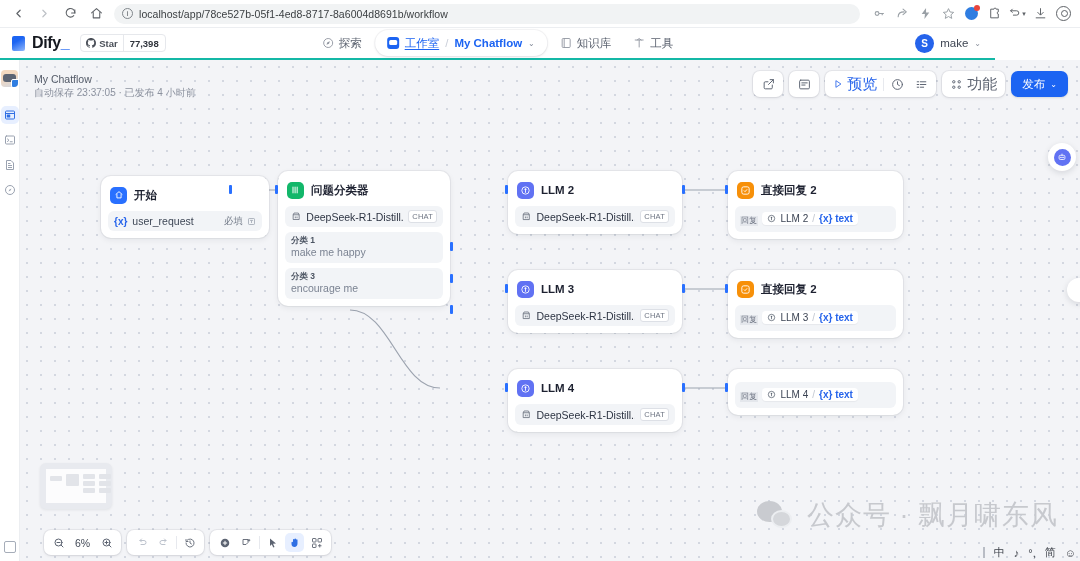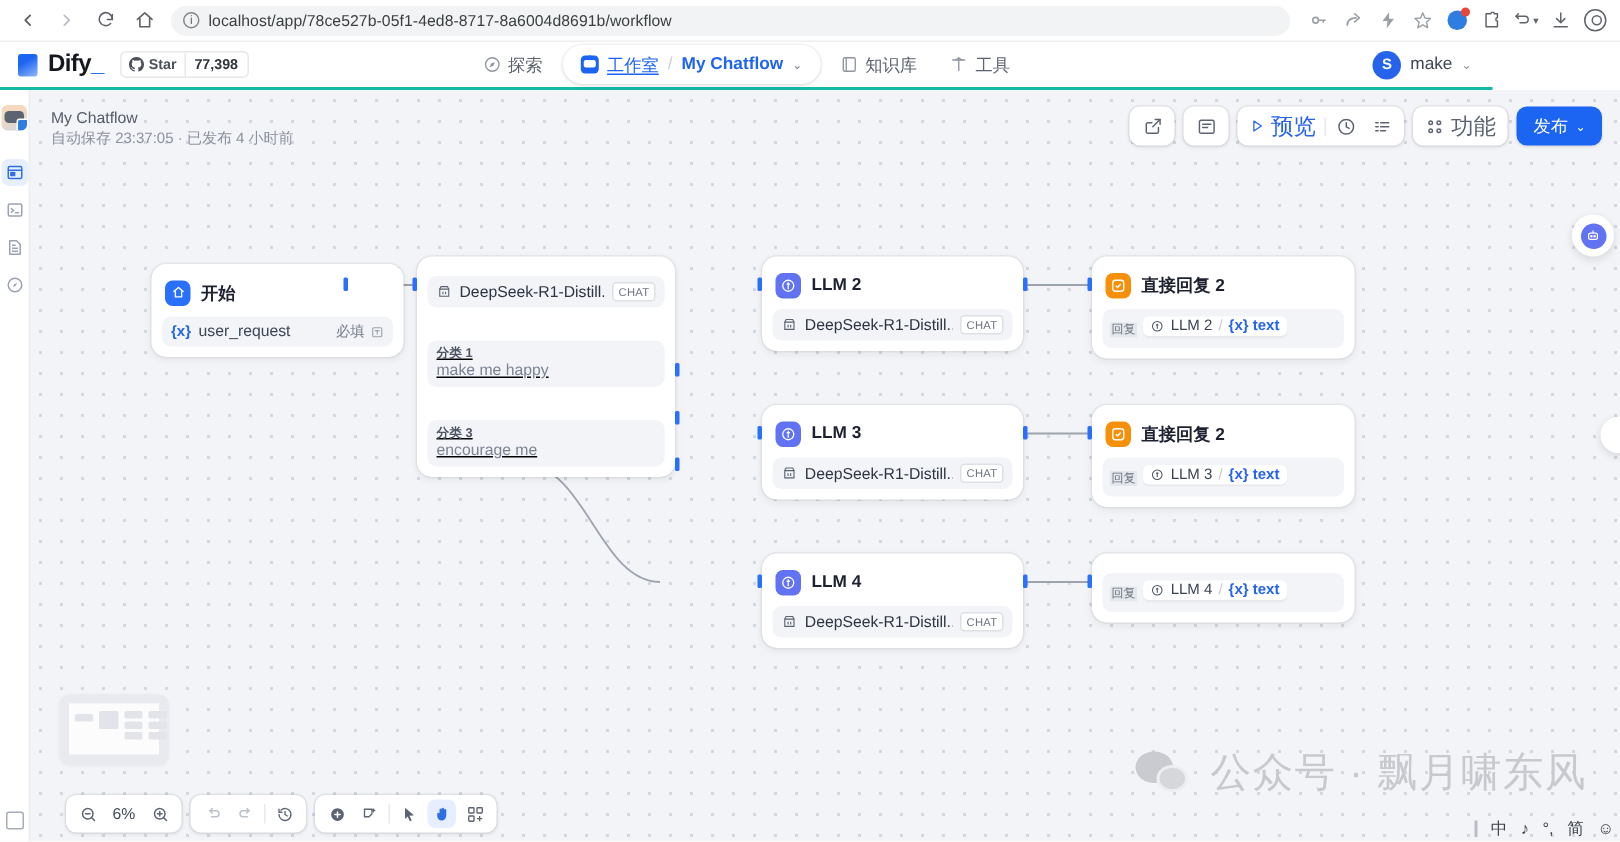--- a/index.html
+++ b/index.html
@@ -210,21 +210,21 @@
   .model-row {
     background: #f2f4f7; border-radius: 6px; height: 21px; margin-top: 6px;
     display: flex; align-items: center; padding: 0 6px; gap: 5px;
   }
   .model-name { font-size: 10.5px; color: #2d3443; white-space: nowrap; overflow: hidden; }
   .chat-tag {
     margin-left: auto; font-size: 7.5px; color: #6d7482; border: 1px solid #dde0e6;
     border-radius: 3px; padding: 1px 3px; letter-spacing: .2px; background: #fff;
   }
   .cls-row {
-    background: #f2f4f7; border-radius: 6px; margin-top: 22px; padding: 3px 6px 4px 6px; text-decoration: underline;
+    background: #f2f4f7; border-radius: 6px; margin-top: 5px; padding: 3px 6px 4px 6px;
   }
   .cls-lbl { font-size: 8.5px; color: #4d5563; font-weight: bold; line-height: 11px; }
   .cls-val { font-size: 10.5px; color: #7b8392; line-height: 13px; }
   .reply-box {
     background: #f2f4f7; border-radius: 6px; margin-top: 6px; padding: 3px 5px 5px 5px;
   }
   .reply-lbl { font-size: 8px; color: #6b7280; background: #e4e7ec; display: inline-block;
     padding: 0 1px; line-height: 10px; }
   .reply-pill {
     display: inline-flex; align-items: center; gap: 4px; background: #fff;
@@ -572,20 +572,30 @@
         <svg width="9" height="9" viewBox="0 0 24 24" fill="none" stroke="#9aa1ad" stroke-width="2">
             <rect x="4" y="4" width="16" height="16" rx="2"></rect>
             <path d="M8 9h8M12 9v7"></path>
           </svg>
       </span>
     </div>
   </div>
   <div class="handle" style="left:209px; top:125px;"></div>
 
   <div class="node" style="left:258px; top:111px; width:172px;">
+    <div class="node-head">
+      <div class="node-ico ico-class">
+        <svg width="11" height="10" viewBox="0 0 24 24" fill="none" stroke="#fff" stroke-width="2.4" stroke-linecap="round">
+            <path d="M6 5v14"></path>
+            <path d="M11 5v14"></path>
+            <path d="M16 5v14"></path>
+          </svg>
+      </div>
+      <div class="node-title">问题分类器</div>
+    </div>
     <div class="model-row">
       <svg width="11" height="11" viewBox="0 0 24 24" fill="none" stroke="#5b6270" stroke-width="1.7">
           <path d="M5 8h14v11H5z"></path>
           <path d="M5 8l2-4h10l2 4"></path>
           <path d="M10 12v4M14 12v4"></path>
         </svg>
       <span class="model-name">DeepSeek-R1-Distill...</span>
       <span class="chat-tag">CHAT</span>
     </div>
     <div class="cls-row">

